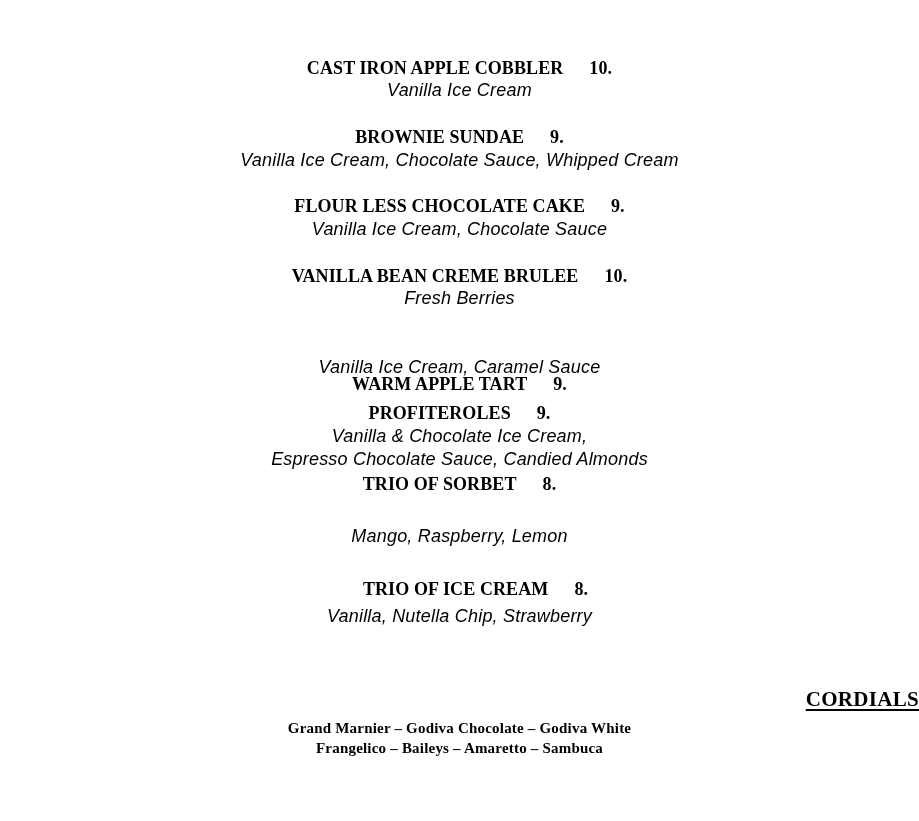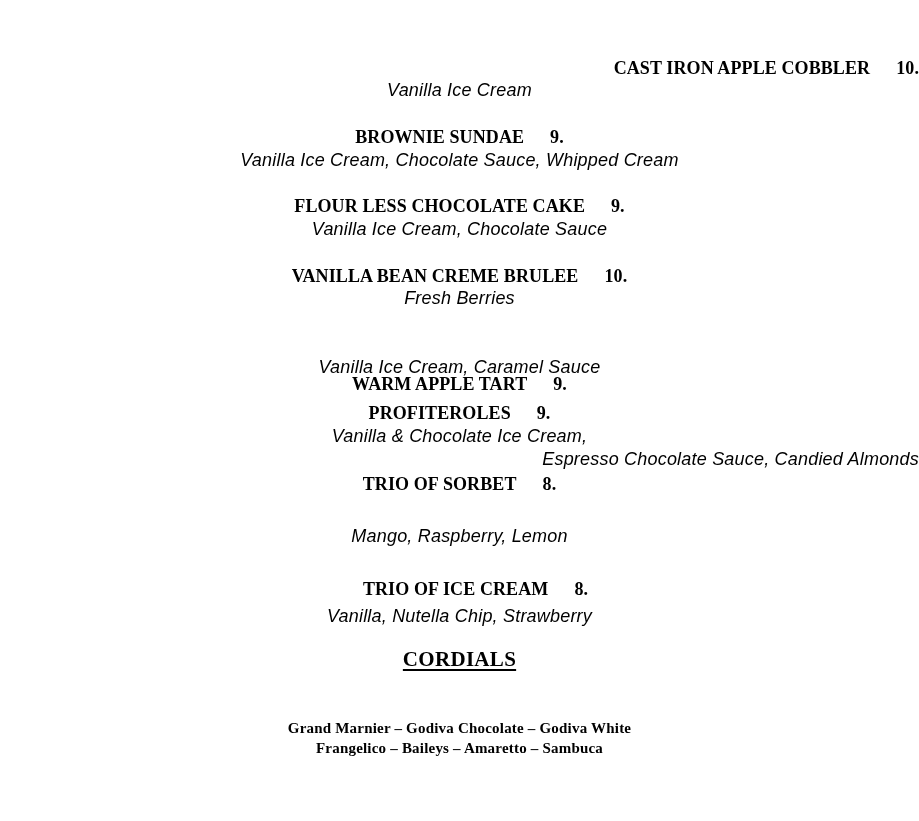--- a/index.html
+++ b/index.html
@@ -28,21 +28,21 @@
       font-family: "Liberation Serif", "DejaVu Serif", serif;
       font-weight: bold; font-size: 15px; letter-spacing: 0.2px;
     }
   </style>
 </head>
 <body>
 
 <div class="page">
 
 
-  <div class="center item-title" style="top:58px;text-align:right;">
+  <div class="center item-title" style="top:58px;">
     <span>CAST IRON APPLE COBBLER</span><span class="price">10.</span>
   </div>
   <div class="center desc" style="top:80px;">Vanilla Ice Cream</div>
 
   <div class="center item-title" style="top:127px;">
     <span>BROWNIE SUNDAE</span><span class="price">9.</span>
   </div>
   <div class="center desc" style="top:150px;">Vanilla Ice Cream, Chocolate Sauce, Whipped Cream</div>
 
   <div class="center item-title" style="top:196px;">
@@ -57,29 +57,29 @@
 
   <div class="center item-title" style="top:334px;margin-top:40px;">
     <span>WARM APPLE TART</span><span class="price">9.</span>
   </div>
   <div class="center desc" style="top:357px;">Vanilla Ice Cream, Caramel Sauce</div>
 
   <div class="center item-title" style="top:403px;">
     <span>PROFITEROLES</span><span class="price">9.</span>
   </div>
   <div class="center desc" style="top:426px;">Vanilla &amp; Chocolate Ice Cream,</div>
-  <div class="center desc" style="top:449px;text-align:right;">Espresso Chocolate Sauce, Candied Almonds</div>
+  <div class="center desc" style="top:449px;">Espresso Chocolate Sauce, Candied Almonds</div>
 
   <div class="center item-title" style="top:474px;">
     <span>TRIO OF SORBET</span><span class="price">8.</span>
   </div>
   <div class="center desc" style="top:526px;">Mango, Raspberry, Lemon</div>
 
   <div class="center item-title" style="top:579px;padding-left:16px;">
     <span>TRIO OF ICE CREAM</span><span class="price">8.</span>
   </div>
   <div class="center desc" style="top:606px;">Vanilla, Nutella Chip, Strawberry</div>
 
-  <div class="center heading" style="top:647px;">CORDIALS</div>
+  <div class="center heading" style="top:687px;text-align:right;">CORDIALS</div>
   <div class="center cordials" style="top:720px;">Grand Marnier  –  Godiva Chocolate  –  Godiva White</div>
   <div class="center cordials" style="top:740px;">Frangelico  –  Baileys  –  Amaretto  –  Sambuca</div>
 
 </div>
 
 </body></html>

